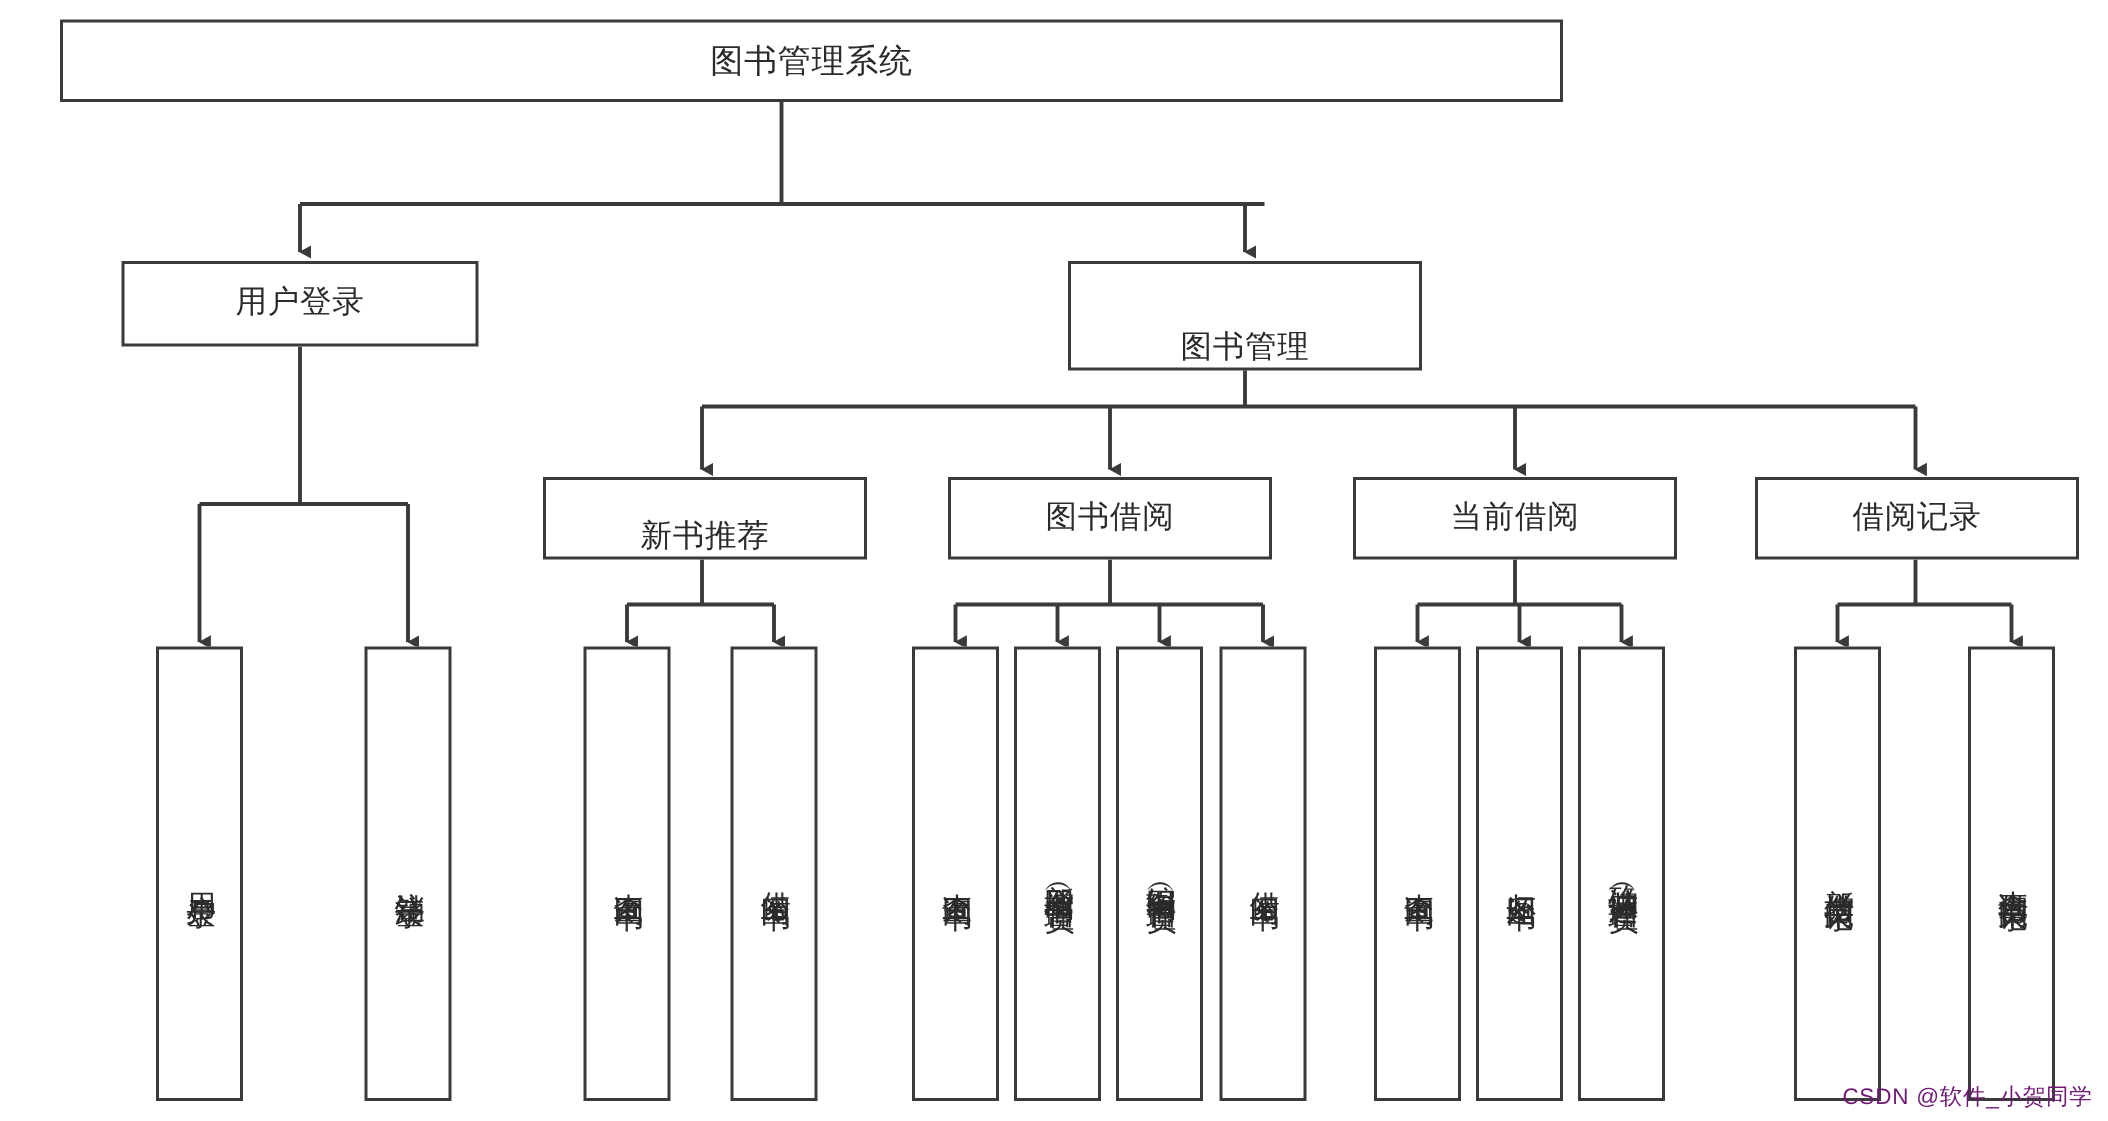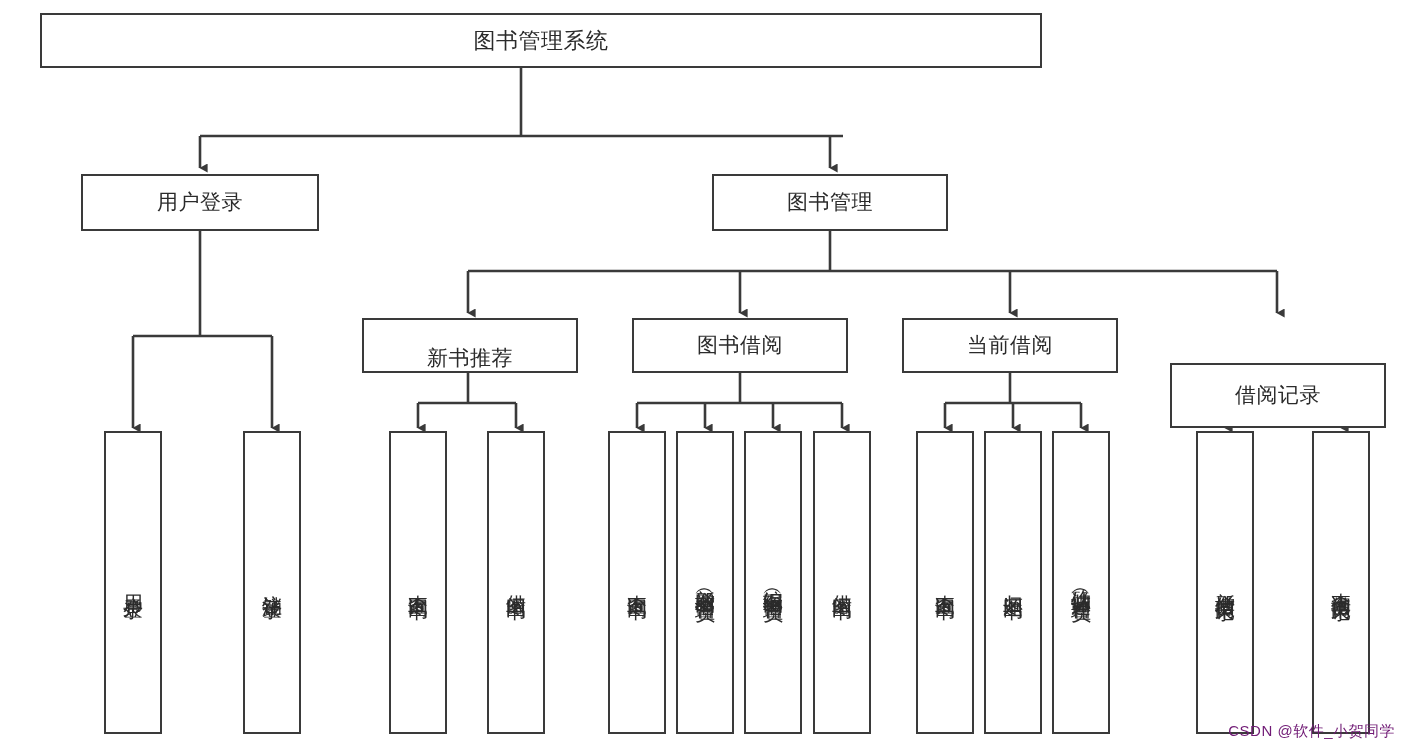--- a/index.html
+++ b/index.html
@@ -130,37 +130,37 @@
   </svg>
 
   <div class="node horiz root" style="left:20px; top:13px; width:1002px; height:55px;margin-left:20px;">
     <span class="lbl">图书管理系统</span>
   </div>
 
   <div class="node horiz" style="left:81px; top:174px; width:238px; height:57px;">
     <span class="lbl">用户登录</span>
   </div>
 
-  <div class="node horiz" style="left:712px; top:174px; width:236px; height:57px;">
+  <div class="node horiz" style="left:712px; top:174px; width:236px; height:73px;align-items:flex-end;">
     <span class="lbl">图书管理</span>
   </div>
 
   <div class="node horiz" style="left:362px; top:318px; width:216px; height:55px;align-items:flex-end;">
     <span class="lbl">新书推荐</span>
   </div>
 
   <div class="node horiz" style="left:632px; top:318px; width:216px; height:55px;">
     <span class="lbl">图书借阅</span>
   </div>
 
   <div class="node horiz" style="left:902px; top:318px; width:216px; height:55px;">
     <span class="lbl">当前借阅</span>
   </div>
 
-  <div class="node horiz" style="left:1170px; top:318px; width:216px; height:65px;margin-top:45px;">
+  <div class="node horiz" style="left:1170px; top:318px; width:216px; height:55px;">
     <span class="lbl">借阅记录</span>
   </div>
 
   <div class="node vert" style="left:104px; top:431px; width:58px; height:303px;">
     <span class="lbl">用户登录</span>
   </div>
 
   <div class="node vert" style="left:243px; top:431px; width:58px; height:303px;">
     <span class="lbl">注销登录</span>
   </div>

